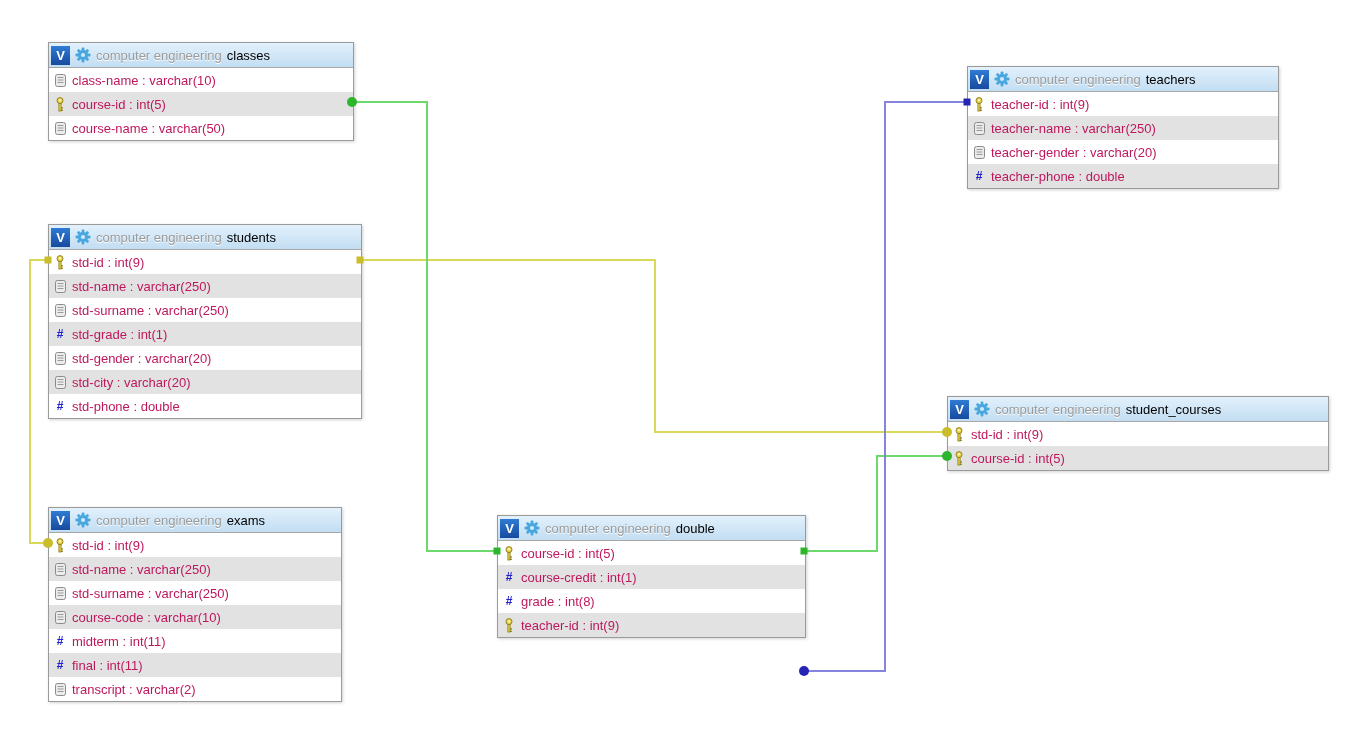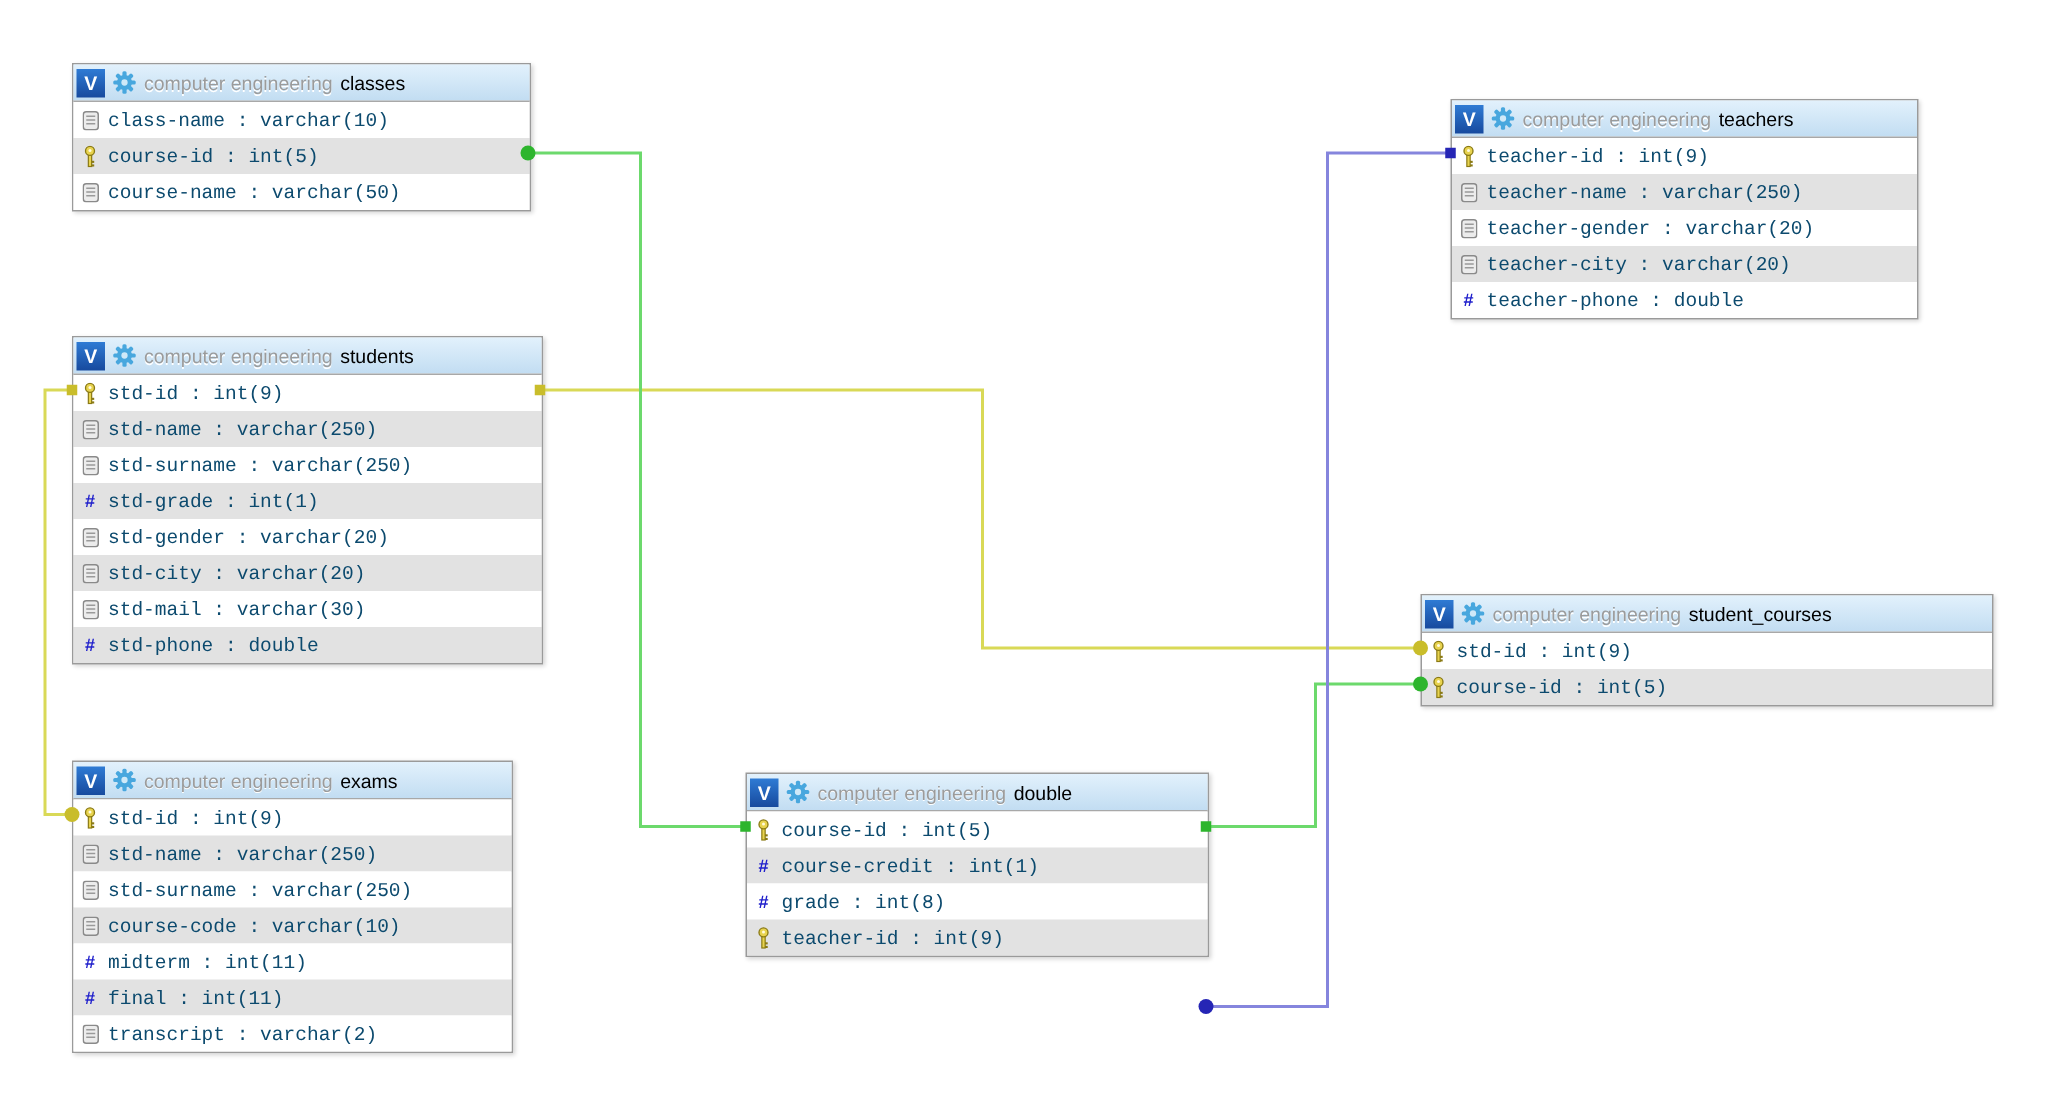--- a/index.html
+++ b/index.html
@@ -29,21 +29,21 @@
   .schema-label{color:#9b9b9b;text-shadow:0 1px 0 #fff;}
   .table-name{color:#000;font-weight:normal;}
   .rows{display:block;}
   .db-row{
     height:24px;display:flex;align-items:center;gap:6px;
     padding:0 8px 0 5px;white-space:nowrap;background:#fff;cursor:pointer;
   }
   .rows .db-row:nth-child(even){background:#e2e2e2;}
   .col-icon{width:12px;flex:0 0 12px;display:flex;justify-content:center;align-items:center;}
   .num-glyph{color:#2121cc;font-weight:bold;font-size:12px;line-height:12px;}
-  .col-label{color:#0c4a6e;font-family:Liberation Mono, monospace;}
+  .col-label{color:#be185d;}
 </style>
 </head>
 <body>
 
 <div id="canvas">
   <svg id="relations-svg" width="1370" height="743">
       <polyline points="48,260 30,260 30,543 48,543" fill="none" stroke="#d9d957" stroke-width="2"></polyline>
       <rect x="44.5" y="256.5" width="7" height="7" fill="#c9bd2b"></rect>
       <circle cx="48" cy="543" r="5" fill="#c9bd2b"></circle>
       <polyline points="360,260 655,260 655,432 947,432" fill="none" stroke="#d9d957" stroke-width="2"></polyline>
@@ -193,31 +193,20 @@
                 <rect x="0.5" y="0.5" width="10" height="12" rx="2" fill="#ececec" stroke="#8a8a8a"></rect>
                 <line x1="2.5" y1="3.5" x2="8.5" y2="3.5" stroke="#9a9a9a"></line>
                 <line x1="2.5" y1="6" x2="8.5" y2="6" stroke="#9a9a9a"></line>
                 <line x1="2.5" y1="8.5" x2="8.5" y2="8.5" stroke="#9a9a9a"></line>
               </svg>
             </span>
         <span class="col-label">std-city : varchar(20)</span>
       </div>
           <div class="db-row">
         <span class="col-icon">
-              <svg width="11" height="13" viewBox="0 0 11 13">
-                <rect x="0.5" y="0.5" width="10" height="12" rx="2" fill="#ececec" stroke="#8a8a8a"></rect>
-                <line x1="2.5" y1="3.5" x2="8.5" y2="3.5" stroke="#9a9a9a"></line>
-                <line x1="2.5" y1="6" x2="8.5" y2="6" stroke="#9a9a9a"></line>
-                <line x1="2.5" y1="8.5" x2="8.5" y2="8.5" stroke="#9a9a9a"></line>
-              </svg>
-            </span>
-        <span class="col-label">std-mail : varchar(30)</span>
-      </div>
-          <div class="db-row">
-        <span class="col-icon">
               <span class="num-glyph">#</span>
             </span>
         <span class="col-label">std-phone : double</span>
       </div>
         </div>
   </div>
       <div class="db-table" style="left: 48px; top: 507px; width: 292px;">
     <div class="db-header">
       <span class="v-icon">V</span>
       <span class="gear-icon">
@@ -356,31 +345,20 @@
                 <rect x="0.5" y="0.5" width="10" height="12" rx="2" fill="#ececec" stroke="#8a8a8a"></rect>
                 <line x1="2.5" y1="3.5" x2="8.5" y2="3.5" stroke="#9a9a9a"></line>
                 <line x1="2.5" y1="6" x2="8.5" y2="6" stroke="#9a9a9a"></line>
                 <line x1="2.5" y1="8.5" x2="8.5" y2="8.5" stroke="#9a9a9a"></line>
               </svg>
             </span>
         <span class="col-label">teacher-gender : varchar(20)</span>
       </div>
           <div class="db-row">
         <span class="col-icon">
-              <svg width="11" height="13" viewBox="0 0 11 13">
-                <rect x="0.5" y="0.5" width="10" height="12" rx="2" fill="#ececec" stroke="#8a8a8a"></rect>
-                <line x1="2.5" y1="3.5" x2="8.5" y2="3.5" stroke="#9a9a9a"></line>
-                <line x1="2.5" y1="6" x2="8.5" y2="6" stroke="#9a9a9a"></line>
-                <line x1="2.5" y1="8.5" x2="8.5" y2="8.5" stroke="#9a9a9a"></line>
-              </svg>
-            </span>
-        <span class="col-label">teacher-city : varchar(20)</span>
-      </div>
-          <div class="db-row">
-        <span class="col-icon">
               <span class="num-glyph">#</span>
             </span>
         <span class="col-label">teacher-phone : double</span>
       </div>
         </div>
   </div>
       <div class="db-table" style="left: 947px; top: 396px; width: 380px;">
     <div class="db-header">
       <span class="v-icon">V</span>
       <span class="gear-icon">

